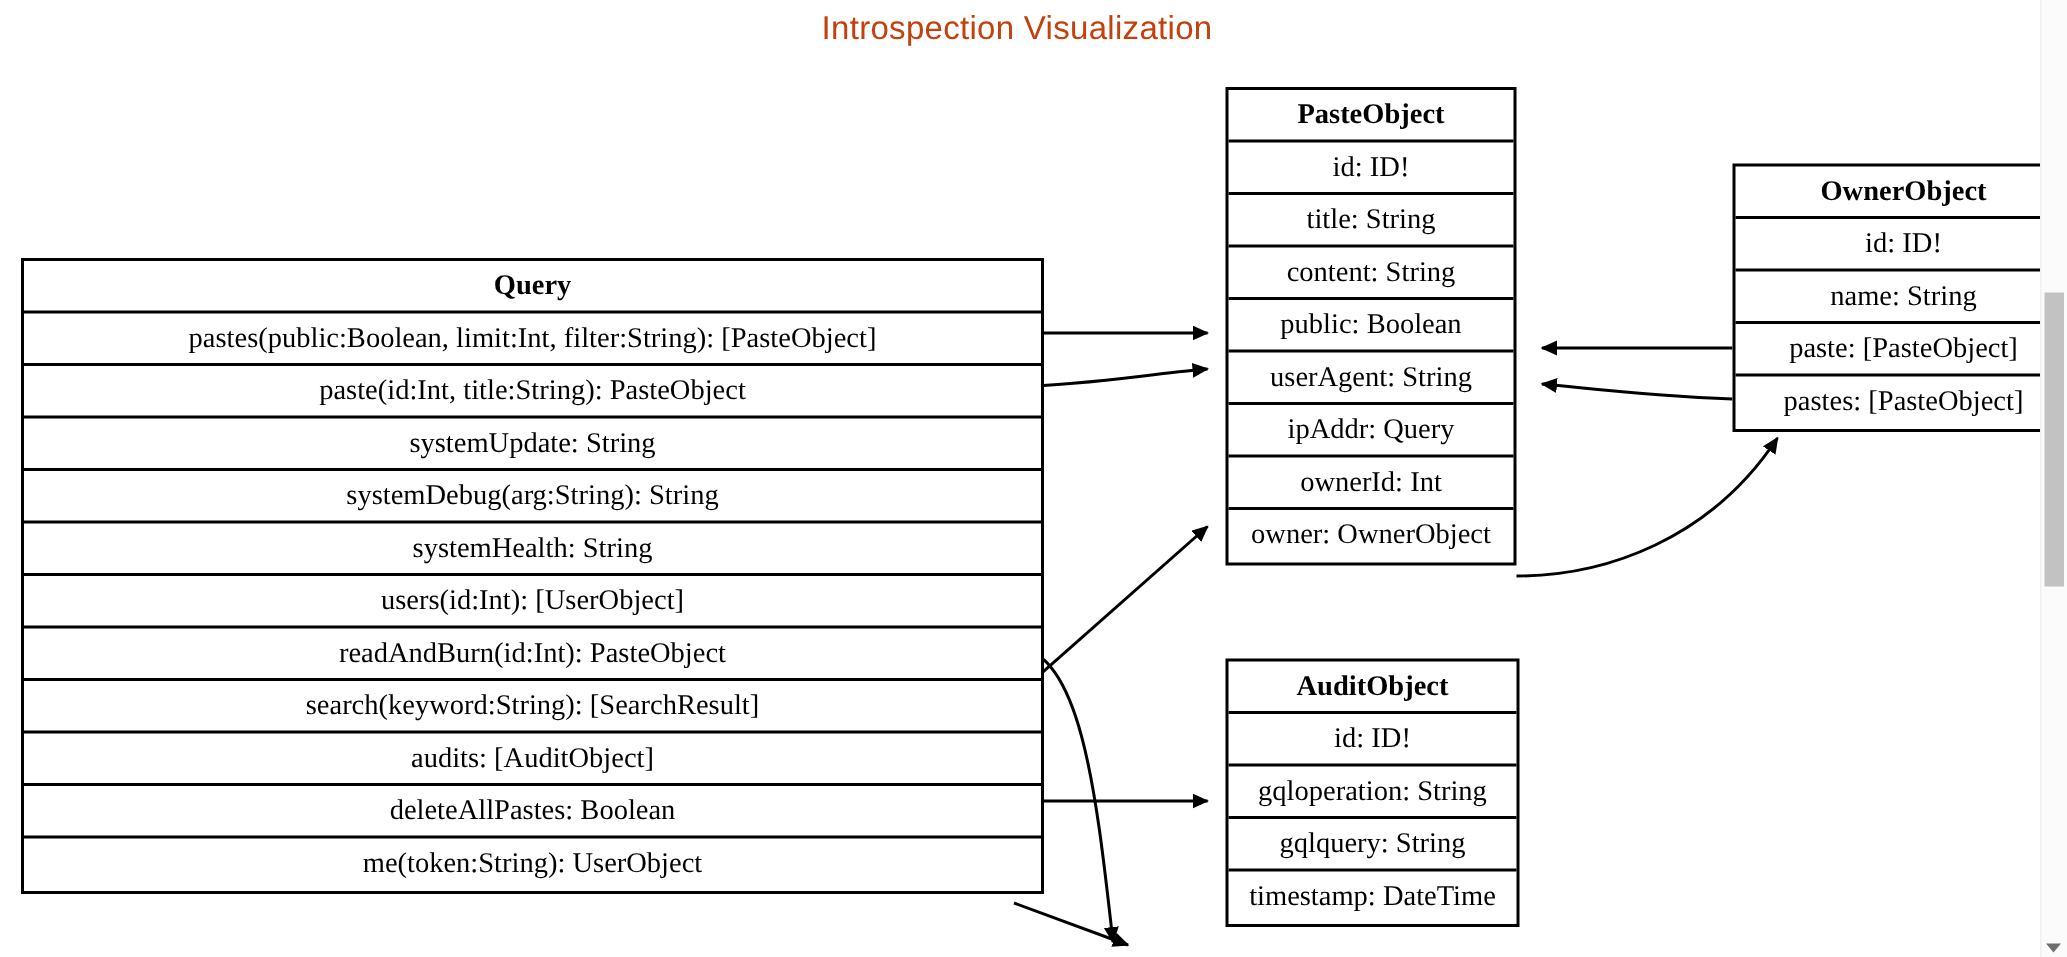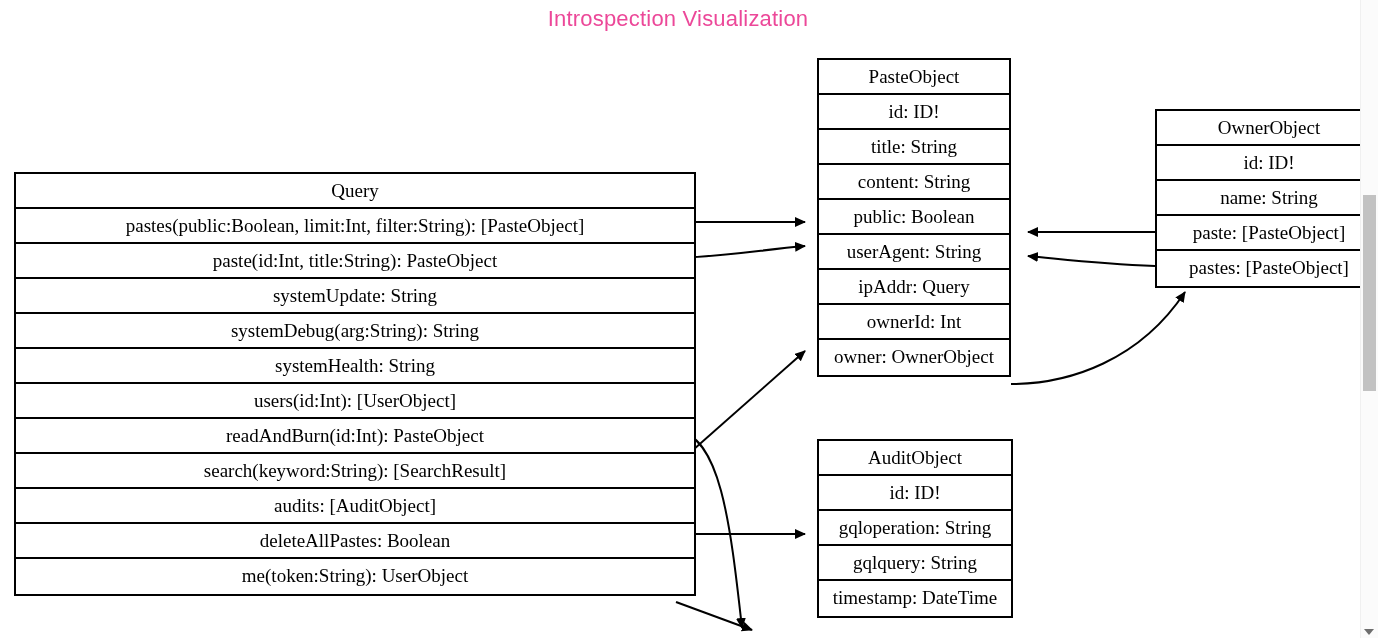--- a/index.html
+++ b/index.html
@@ -24,21 +24,21 @@
   }
 
   .page-title {
     position: absolute;
     left: 0;
     top: 6px;
     width: 1356px;
     text-align: center;
     font-family: "Liberation Sans", "DejaVu Sans", sans-serif;
     font-size: 22px;
-    color: #ec4899;
+    color: #c2410c;
     letter-spacing: 0.2px;
   }
 
   
   .entity {
     position: absolute;
     background: #ffffff;
     border: 2px solid #000000;
     box-sizing: border-box;
   }
@@ -52,21 +52,21 @@
     border-bottom: 2px solid #000000;
     white-space: nowrap;
     overflow: hidden;
     padding: 0 4px;
   }
   .entity .row:last-child {
     border-bottom: none;
     text-align: center;
   }
   .entity .row.header {
-    font-weight: normal;
+    font-weight: bold;
   }
 
   #entity-query { left: 14px; top: 172px; width: 682px; }
   #entity-query .row { font-size: 19px; }
 
   #entity-paste { left: 817px; top: 58px; width: 194px; }
   #entity-owner { left: 1155px; top: 109px; width: 228px; }
   #entity-audit { left: 817px; top: 439px; width: 196px; }
 
   

